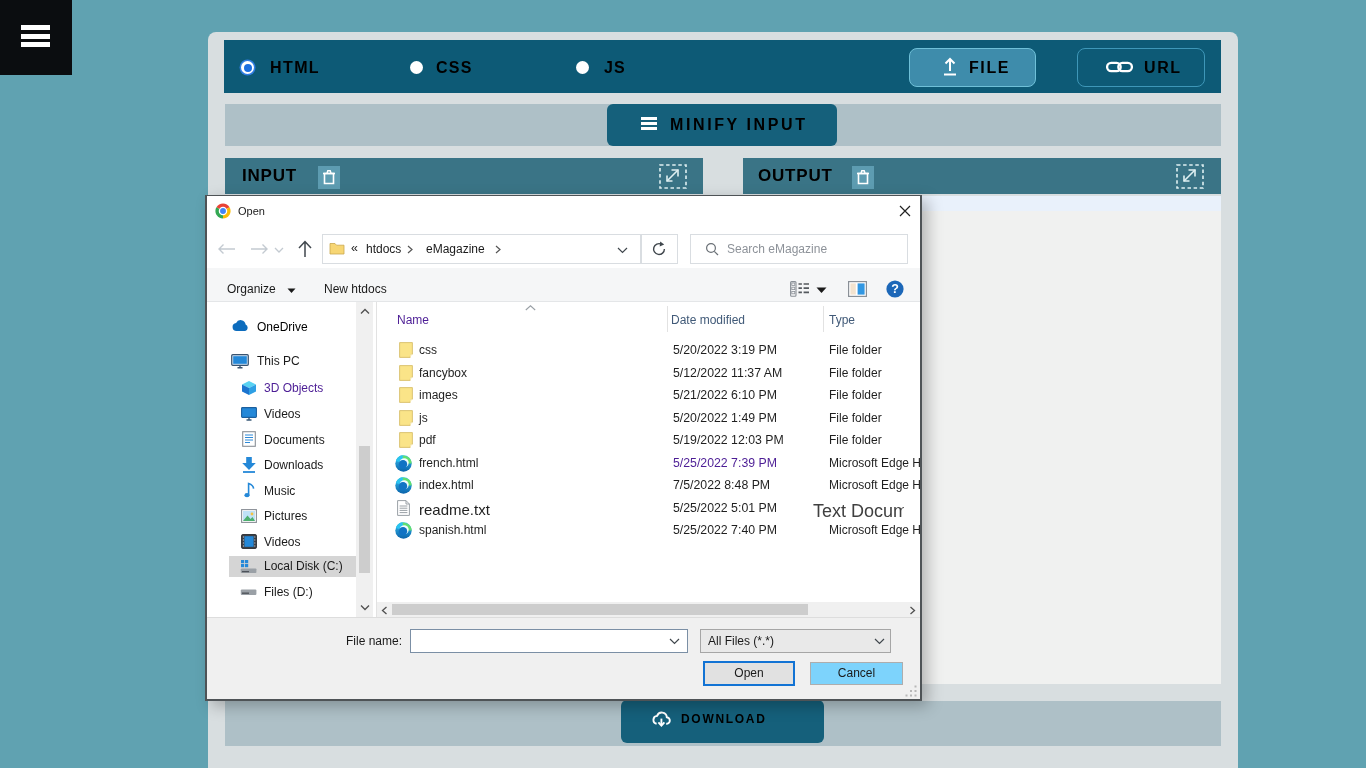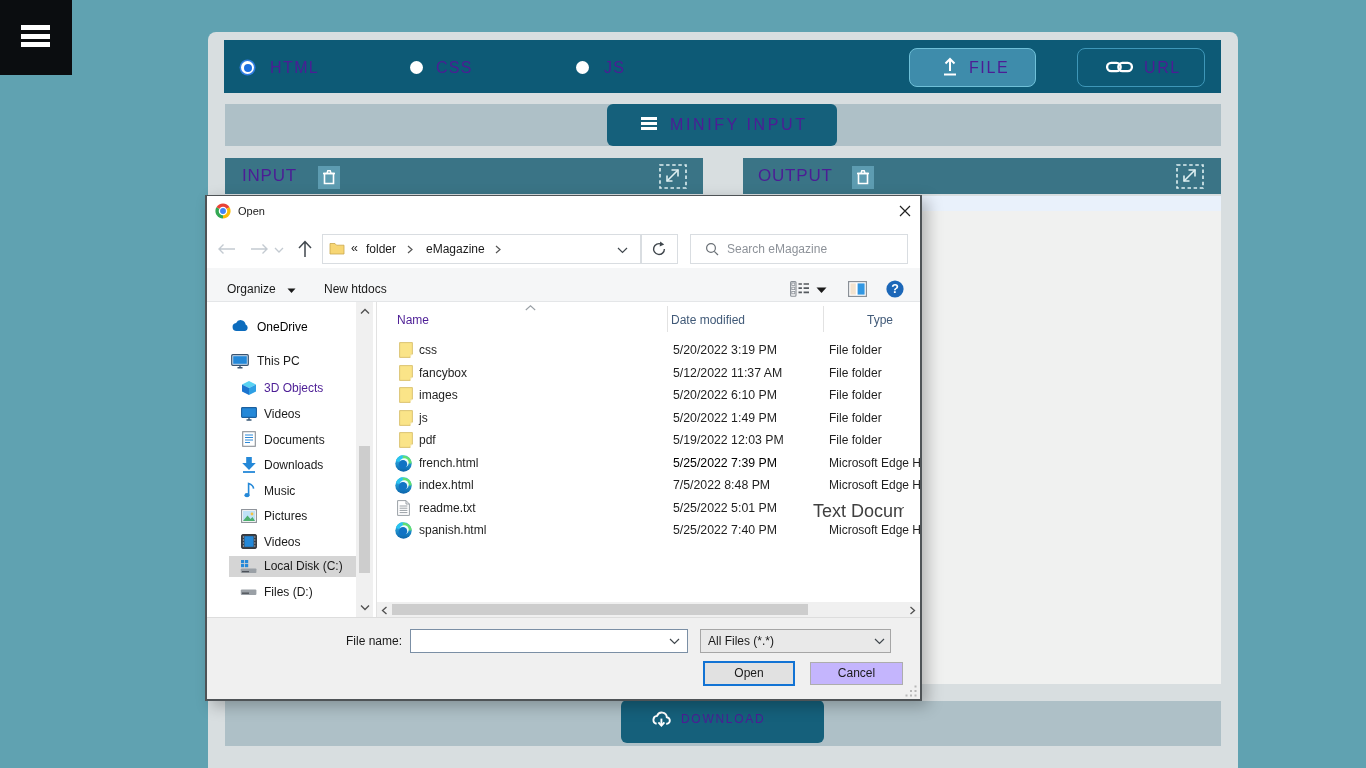--- a/index.html
+++ b/index.html
@@ -1,18 +1,18 @@
 <!DOCTYPE html>
 <html><head>
 <meta charset="utf-8">
 <style>
 * { margin:0; padding:0; box-sizing:border-box; }
 body { width:1366px; height:768px; overflow:hidden; font-family:"Liberation Sans", sans-serif; background:#60a2b1; }
 .abs { position:absolute; }
-.b { font-weight:normal; color:#4c1d95; }
+.b { font-weight:bold; color:#000000; }
 </style>
 </head>
 <body>
 <div class="abs" style="left:0;top:0;width:1366px;height:768px;">
 
 <div class="abs" style="left:208px;top:32px;width:1030px;height:736px;background:#d8dee0;border-radius:8px 8px 0 0;"></div>
 
 <div class="abs" style="left:224px;top:40px;width:997px;height:53px;background:#0d5a76;"></div>
 
 <div class="abs" style="left:241px;top:61px;width:13px;height:13px;border-radius:50%;background:#fff;box-shadow:0 0 0 1.5px #2f7de1;"></div>
@@ -118,21 +118,21 @@
  <path d="M1 1 L5 5 L9 1" stroke="#c3cad1" stroke-width="1.3" fill="none"></path>
 </svg>
 <svg class="abs" style="left:297px;top:239px;" width="16" height="20" viewBox="0 0 16 20">
  <path d="M8 18 V3 M2 9 L8 2.6 L14 9" stroke="#40474d" stroke-width="1.5" fill="none"></path>
 </svg>
 <div class="abs" style="left:322px;top:234px;width:319px;height:30px;background:#fff;border:1px solid #d9dde1;"></div>
 <svg class="abs" style="left:329px;top:241px;" width="16" height="15" viewBox="0 0 16 15">
  <path d="M1 2.5 H6 L7.5 4.2 H15 V13 H1 Z" fill="#f7d674" stroke="#caa84f" stroke-width="0.8"></path>
 </svg>
 <div class="abs" style="left:351px;top:241px;font-size:12.5px;color:#1a1a1a;">«</div>
-<div class="abs" style="left:366px;top:242px;font-size:12px;color:#1a1a1a;">folder</div>
+<div class="abs" style="left:366px;top:242px;font-size:12px;color:#1a1a1a;">htdocs</div>
 <svg class="abs" style="left:407px;top:245px;" width="6" height="9" viewBox="0 0 6 9">
  <path d="M1 1 L5 4.5 L1 8" stroke="#555" stroke-width="1.2" fill="none"></path>
 </svg>
 <div class="abs" style="left:426px;top:242px;font-size:12px;color:#1a1a1a;">eMagazine</div>
 <svg class="abs" style="left:495px;top:245px;" width="6" height="9" viewBox="0 0 6 9">
  <path d="M1 1 L5 4.5 L1 8" stroke="#555" stroke-width="1.2" fill="none"></path>
 </svg>
 <svg class="abs" style="left:617px;top:247px;" width="11" height="7" viewBox="0 0 11 7">
  <path d="M1 1 L5.5 5.5 L10 1" stroke="#40474d" stroke-width="1.2" fill="none"></path>
 </svg>
@@ -255,21 +255,21 @@
 <div class="abs" style="left:264px;top:559px;font-size:12px;color:#1a1a1a;">Local Disk (C:)</div>
 
 <svg class="abs" style="left:240px;top:587px;" width="17" height="11" viewBox="0 0 17 11">
  <rect x="0.8" y="2.4" width="15.6" height="5.6" rx="1" fill="#9aa0a6"></rect>
  <rect x="2" y="5.6" width="7" height="1.1" fill="#3c4048"></rect>
 </svg>
 <div class="abs" style="left:264px;top:585px;font-size:12px;color:#1a1a1a;">Files (D:)</div>
 
 <div class="abs" style="left:397px;top:313px;font-size:12px;color:#4c1d95;">Name</div>
 <div class="abs" style="left:671px;top:313px;font-size:12px;color:#415a78;">Date modified</div>
-<div class="abs" style="left:829px;top:313px;font-size:12px;color:#415a78;margin-left:38px;">Type</div>
+<div class="abs" style="left:829px;top:313px;font-size:12px;color:#415a78;">Type</div>
 <svg class="abs" style="left:525px;top:305px;" width="11" height="6" viewBox="0 0 11 6">
       <path d="M0.8 5 L5.5 0.8 L10.2 5" stroke="#9aa0a6" stroke-width="1.1" fill="none"></path>
     </svg>
 <div class="abs" style="left:667px;top:306px;width:1px;height:26px;background:#e2e2e2;"></div>
 <div class="abs" style="left:823px;top:306px;width:1px;height:26px;background:#e2e2e2;"></div>
 
 <svg width="0" height="0" style="position:absolute">
       <defs>
         <linearGradient id="eg1" x1="0" y1="0" x2="0" y2="1">
           <stop offset="0" stop-color="#35c1f1"></stop>
@@ -289,21 +289,21 @@
       <path d="M13.4 12.2 L11.2 15.4 V12.6 Z" fill="#fdf2c0"></path>
     </svg>
 <div class="abs" style="left:419px;top:366px;font-size:12px;color:#1f1f1f;">fancybox</div>
 <div class="abs" style="left:673px;top:366px;font-size:12.3px;color:#1f1f1f;">5/12/2022 11:37 AM</div>
 <div class="abs" style="left:829px;top:366px;width:91px;overflow:hidden;white-space:nowrap;font-size:12px;color:#1f1f1f;">File folder</div>
 <svg class="abs" style="left:399px;top:387px;" width="14" height="16" viewBox="0 0 14 16">
       <path d="M0.6 0.6 H13.4 V12.2 L11.6 12.6 L11.2 15.4 H0.6 Z" fill="#fae488" stroke="#d8c06c" stroke-width="0.9"></path>
       <path d="M13.4 12.2 L11.2 15.4 V12.6 Z" fill="#fdf2c0"></path>
     </svg>
 <div class="abs" style="left:419px;top:388px;font-size:12px;color:#1f1f1f;">images</div>
-<div class="abs" style="left:673px;top:388px;font-size:12.3px;color:#1f1f1f;">5/20/2022 6:10 PM</div>
+<div class="abs" style="left:673px;top:388px;font-size:12.3px;color:#1f1f1f;">5/21/2022 6:10 PM</div>
 <div class="abs" style="left:829px;top:388px;width:91px;overflow:hidden;white-space:nowrap;font-size:12px;color:#1f1f1f;">File folder</div>
 <svg class="abs" style="left:399px;top:410px;" width="14" height="16" viewBox="0 0 14 16">
       <path d="M0.6 0.6 H13.4 V12.2 L11.6 12.6 L11.2 15.4 H0.6 Z" fill="#fae488" stroke="#d8c06c" stroke-width="0.9"></path>
       <path d="M13.4 12.2 L11.2 15.4 V12.6 Z" fill="#fdf2c0"></path>
     </svg>
 <div class="abs" style="left:419px;top:411px;font-size:12px;color:#1f1f1f;">js</div>
 <div class="abs" style="left:673px;top:411px;font-size:12.3px;color:#1f1f1f;">5/20/2022 1:49 PM</div>
 <div class="abs" style="left:829px;top:411px;width:91px;overflow:hidden;white-space:nowrap;font-size:12px;color:#1f1f1f;">File folder</div>
 <svg class="abs" style="left:399px;top:432px;" width="14" height="16" viewBox="0 0 14 16">
       <path d="M0.6 0.6 H13.4 V12.2 L11.6 12.6 L11.2 15.4 H0.6 Z" fill="#fae488" stroke="#d8c06c" stroke-width="0.9"></path>
@@ -313,38 +313,38 @@
 <div class="abs" style="left:673px;top:433px;font-size:12.3px;color:#1f1f1f;">5/19/2022 12:03 PM</div>
 <div class="abs" style="left:829px;top:433px;width:91px;overflow:hidden;white-space:nowrap;font-size:12px;color:#1f1f1f;">File folder</div>
 <svg class="abs" style="left:395px;top:455px;" width="17" height="17" viewBox="0 0 17 17">
       <circle cx="8.5" cy="8.5" r="8.2" fill="url(#eg1)"></circle>
       <path d="M1.6 4.4 A8.2 8.2 0 0 1 16.7 8.5 L8.5 8.5 Z" fill="#62df70"></path>
       <path d="M0.9 6 A8.2 8.2 0 0 1 7.6 0.35 L8.5 8.5 Z" fill="#2bc3f2"></path>
       <circle cx="9.2" cy="7.8" r="4.5" fill="#f2fbff"></circle>
       <circle cx="8" cy="9.3" r="4.2" fill="#1173c4"></circle>
     </svg>
 <div class="abs" style="left:419px;top:456px;font-size:12px;color:#1f1f1f;">french.html</div>
-<div class="abs" style="left:673px;top:456px;font-size:12.3px;color:#000000;">5/25/2022 7:39 PM</div>
+<div class="abs" style="left:673px;top:456px;font-size:12.3px;color:#4c1d95;">5/25/2022 7:39 PM</div>
 <div class="abs" style="left:829px;top:456px;width:91px;overflow:hidden;white-space:nowrap;font-size:12px;color:#1f1f1f;">Microsoft Edge HTM</div>
 <svg class="abs" style="left:395px;top:477px;" width="17" height="17" viewBox="0 0 17 17">
       <circle cx="8.5" cy="8.5" r="8.2" fill="url(#eg1)"></circle>
       <path d="M1.6 4.4 A8.2 8.2 0 0 1 16.7 8.5 L8.5 8.5 Z" fill="#62df70"></path>
       <path d="M0.9 6 A8.2 8.2 0 0 1 7.6 0.35 L8.5 8.5 Z" fill="#2bc3f2"></path>
       <circle cx="9.2" cy="7.8" r="4.5" fill="#f2fbff"></circle>
       <circle cx="8" cy="9.3" r="4.2" fill="#1173c4"></circle>
     </svg>
 <div class="abs" style="left:419px;top:478px;font-size:12px;color:#1f1f1f;">index.html</div>
 <div class="abs" style="left:673px;top:478px;font-size:12.3px;color:#1f1f1f;">7/5/2022 8:48 PM</div>
 <div class="abs" style="left:829px;top:478px;width:91px;overflow:hidden;white-space:nowrap;font-size:12px;color:#1f1f1f;">Microsoft Edge HTM</div>
 <svg class="abs" style="left:397px;top:500px;" width="13" height="16" viewBox="0 0 13 16">
       <path d="M0.6 0.6 H9 L12.4 4 V15.4 H0.6 Z" fill="#fff" stroke="#9aa0a6" stroke-width="1"></path>
       <path d="M9 0.6 V4 H12.4" fill="none" stroke="#9aa0a6" stroke-width="1"></path>
       <path d="M2.6 6 h7.8 M2.6 8.2 h7.8 M2.6 10.4 h7.8 M2.6 12.6 h7.8" stroke="#9aa0a6" stroke-width="1"></path>
     </svg>
-<div class="abs" style="left:419px;top:501px;font-size:12px;color:#1f1f1f;text-align:center;">readme.txt</div>
+<div class="abs" style="left:419px;top:501px;font-size:15px;color:#1f1f1f;text-align:center;">readme.txt</div>
 <div class="abs" style="left:673px;top:501px;font-size:12.3px;color:#1f1f1f;">5/25/2022 5:01 PM</div>
 <div class="abs" style="left:813px;top:501px;width:91px;overflow:hidden;white-space:nowrap;font-size:18px;color:#404040;">Text Document</div>
 <svg class="abs" style="left:395px;top:522px;" width="17" height="17" viewBox="0 0 17 17">
       <circle cx="8.5" cy="8.5" r="8.2" fill="url(#eg1)"></circle>
       <path d="M1.6 4.4 A8.2 8.2 0 0 1 16.7 8.5 L8.5 8.5 Z" fill="#62df70"></path>
       <path d="M0.9 6 A8.2 8.2 0 0 1 7.6 0.35 L8.5 8.5 Z" fill="#2bc3f2"></path>
       <circle cx="9.2" cy="7.8" r="4.5" fill="#f2fbff"></circle>
       <circle cx="8" cy="9.3" r="4.2" fill="#1173c4"></circle>
     </svg>
 <div class="abs" style="left:419px;top:523px;font-size:12px;color:#1f1f1f;">spanish.html</div>
@@ -365,21 +365,21 @@
 <div class="abs" style="left:410px;top:629px;width:278px;height:24px;background:#fff;border:1px solid #7b8fa5;"></div>
 <svg class="abs" style="left:669px;top:638px;" width="11" height="7" viewBox="0 0 11 7">
       <path d="M1 1 L5.5 5.5 L10 1" stroke="#40474d" stroke-width="1.2" fill="none"></path>
     </svg>
 <div class="abs" style="left:700px;top:629px;width:191px;height:24px;background:#e9e9e9;border:1px solid #a6a6a6;"></div>
 <div class="abs" style="left:708px;top:634px;font-size:12px;color:#1a1a1a;">All Files (*.*)</div>
 <svg class="abs" style="left:874px;top:638px;" width="11" height="7" viewBox="0 0 11 7">
       <path d="M1 1 L5.5 5.5 L10 1" stroke="#40474d" stroke-width="1.2" fill="none"></path>
     </svg>
 <div class="abs" style="left:703px;top:661px;width:92px;height:25px;background:#e1e1e1;border:2px solid #1273d4;text-align:center;font-size:12px;color:#1a1a1a;line-height:21px;">Open</div>
-<div class="abs" style="left:810px;top:662px;width:93px;height:23px;background:#c4b5fd;border:1px solid #adadad;text-align:center;font-size:12px;color:#1a1a1a;line-height:21px;">Cancel</div>
+<div class="abs" style="left:810px;top:662px;width:93px;height:23px;background:#7dd3fc;border:1px solid #adadad;text-align:center;font-size:12px;color:#1a1a1a;line-height:21px;">Cancel</div>
 <svg class="abs" style="left:905px;top:685px;" width="13" height="13" viewBox="0 0 13 13">
  <g fill="#b8b8b8">
         <rect x="9.5" y="0.5" width="2" height="2"></rect>
         <rect x="5" y="5" width="2" height="2"></rect>
         <rect x="9.5" y="5" width="2" height="2"></rect>
         <rect x="0.5" y="9.5" width="2" height="2"></rect>
         <rect x="5" y="9.5" width="2" height="2"></rect>
         <rect x="9.5" y="9.5" width="2" height="2"></rect>
       </g>
 </svg>

